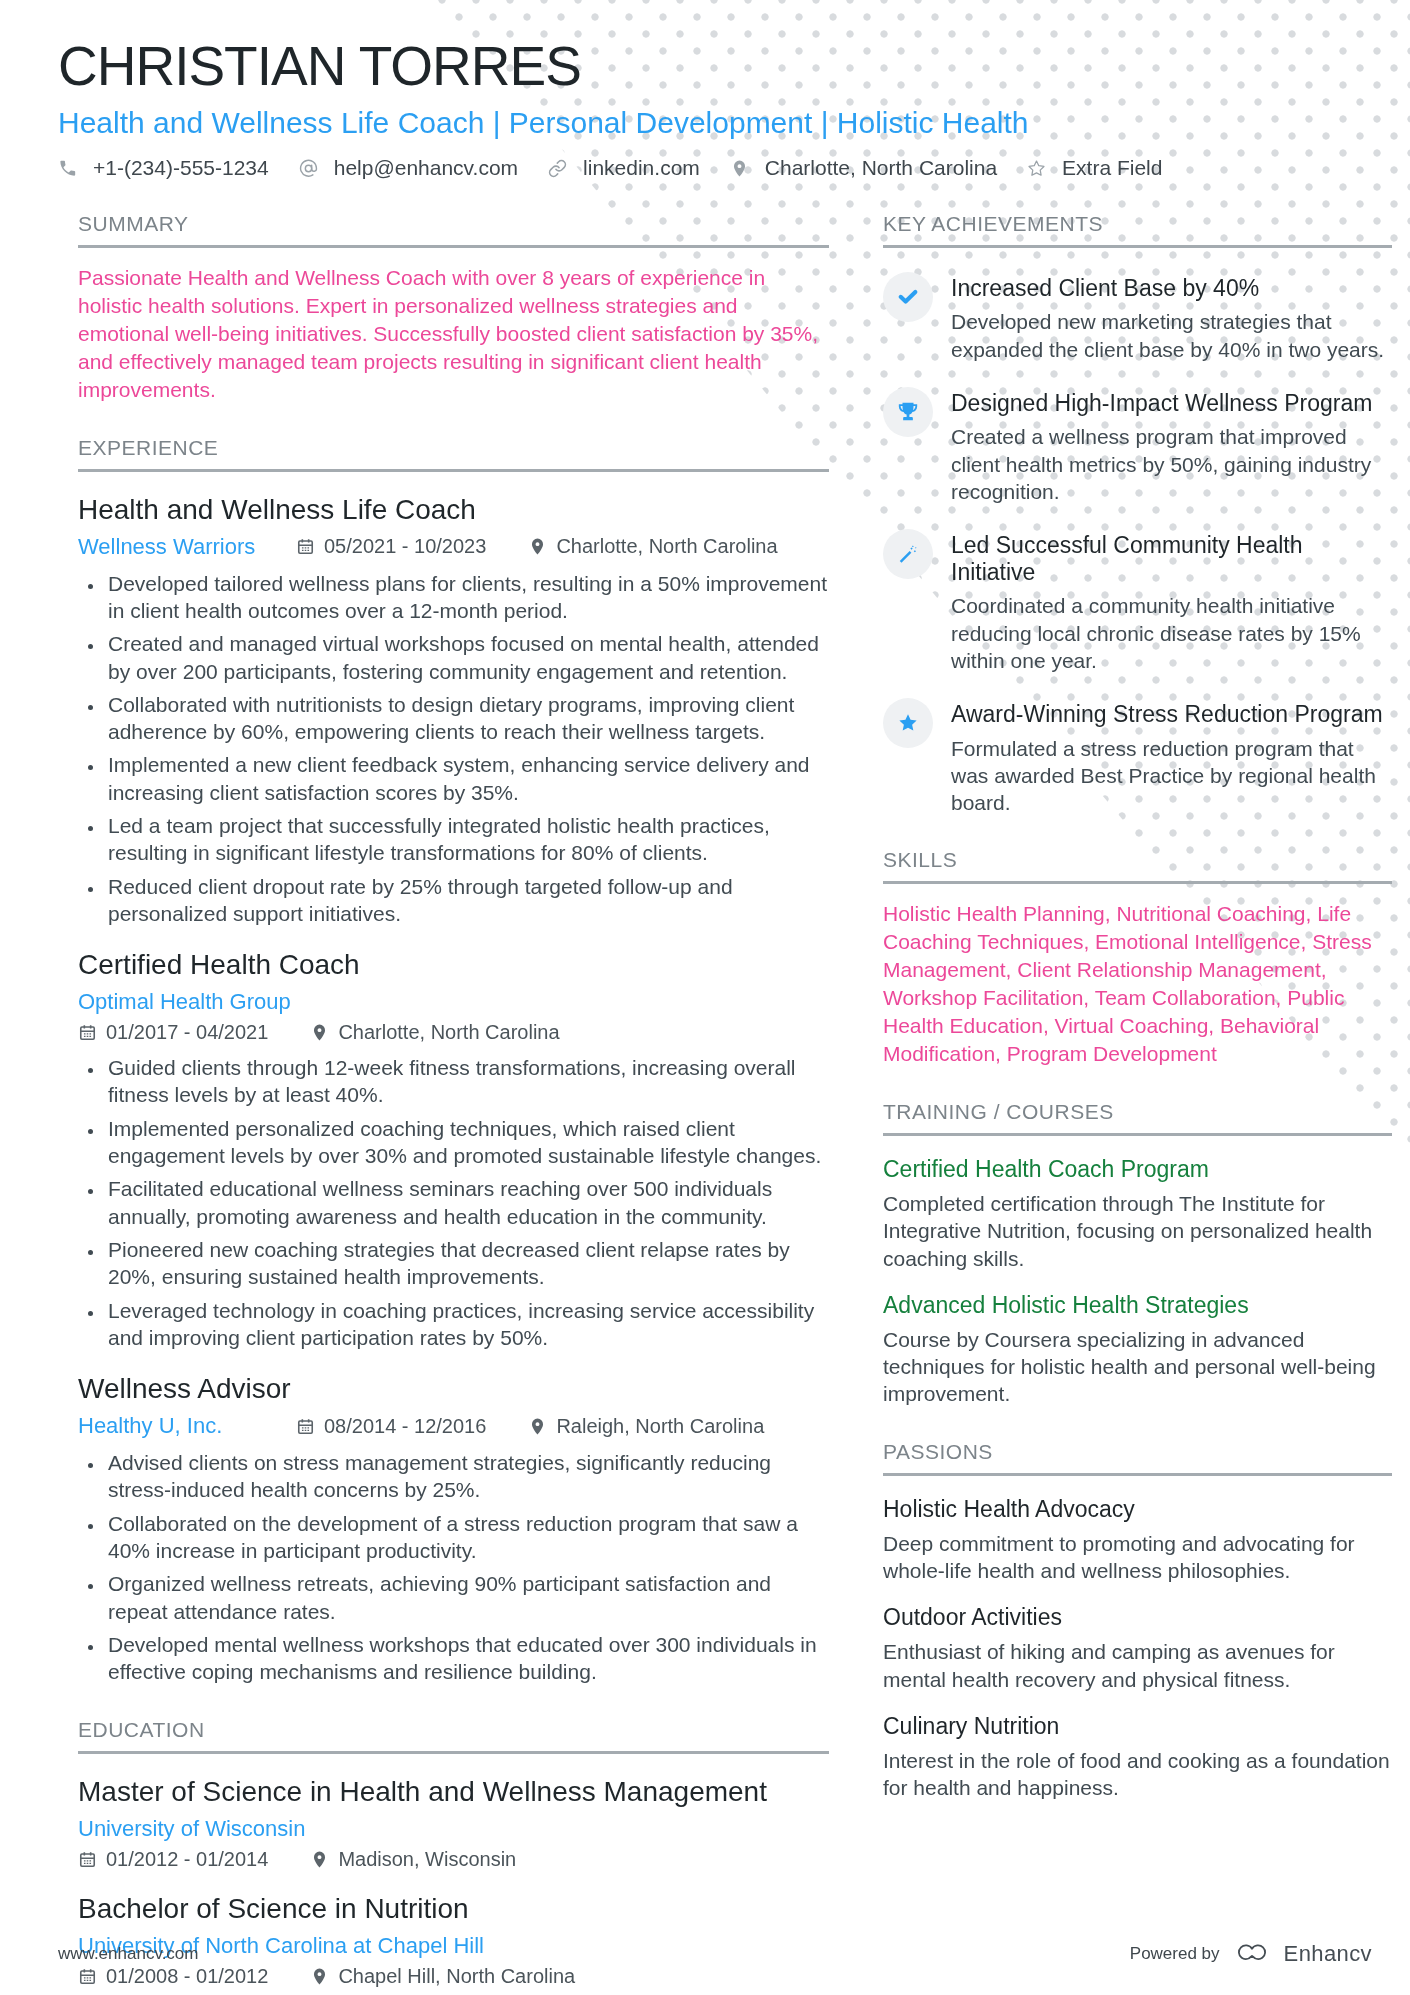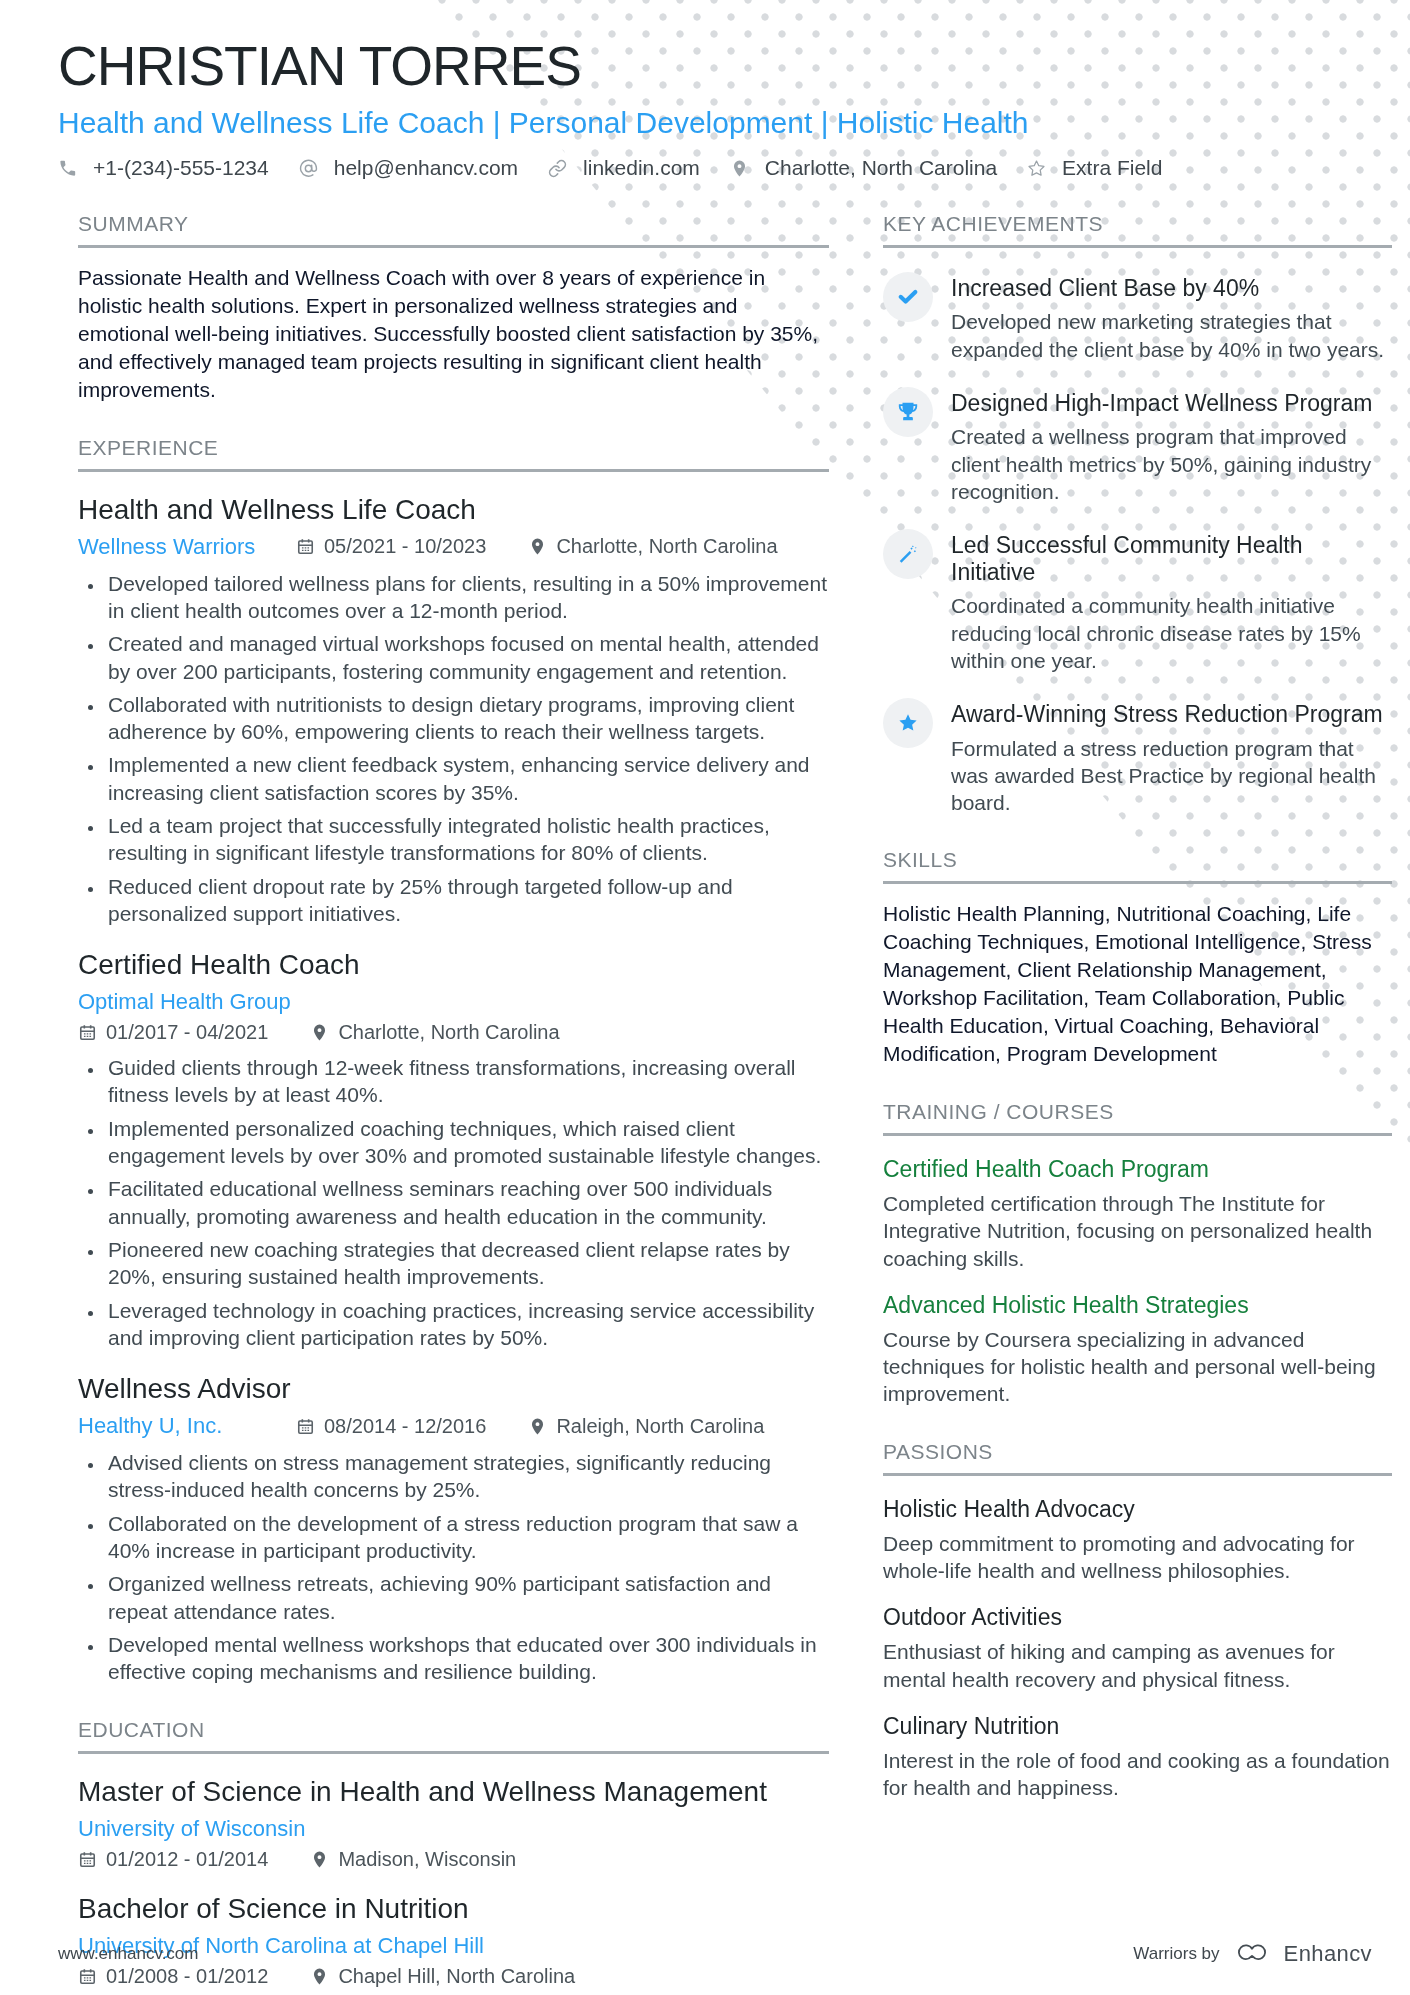--- a/index.html
+++ b/index.html
@@ -33,21 +33,21 @@
   
   .columns { display:flex; gap:54px; }
   .col-left { width:751px; flex:none;margin-left:20px; }
   .col-right { width:509px; flex:none; }
 
   .section { margin-top:32px; }
   .sec-head {
     font-size:21px; font-weight:normal; color:#7c848a; letter-spacing:.5px;
     margin:0; padding-bottom:9px; border-bottom:3px solid #a4abb0;
   }
-  .summary-text, .skills-text { font-size:21px; line-height:1.33; margin-top:16px; color:#0f172a; }
+  .summary-text, .skills-text { font-size:21px; line-height:1.33; margin-top:16px; color:#ec4899; }
 
   
   .job { margin-top:22px; }
   .job-title { font-size:28px; font-weight:normal; color:#1f262a; margin:0 0 8px; }
   .job-meta { display:flex; flex-wrap:wrap; align-items:center; row-gap:6px; font-size:20px; color:#4b545a; }
   .company { font-size:22px; color:#2b9ff2; min-width:196px; margin-right:22px; }
   .school  { font-size:22px; color:#2b9ff2; margin-right:50px; min-width:0; }
   .meta-group { display:flex; align-items:center; }
   .meta-item { display:flex; align-items:center; gap:9px; margin-right:42px; }
   .micon { display:inline-flex; color:#5c646a; }
@@ -425,21 +425,21 @@
           </div>
       </div>
 
     </div>
   </div>
 </div>
 
 <div class="footer">
   <span>www.enhancv.com</span>
   <span class="powered">
-    <span>Warriors by</span>
+    <span>Powered by</span>
     <span class="logo">
       <svg viewBox="0 0 40 26" fill="none" stroke="currentColor" stroke-width="1.8" stroke-linecap="round" stroke-linejoin="round">
           <path d="M20 8.2C17.6 4.3 12 3.9 9 6.8c-3.1 3-2.7 8 .7 10.5 3 2.2 7.2 1.4 10.3-1.9 3.1 3.3 7.3 4.1 10.3 1.9 3.4-2.5 3.8-7.5.7-10.5-3-2.9-8.6-2.5-11 1.4z"></path>
         </svg>
     </span>
     <span class="brand">Enhancv</span>
   </span>
 </div>
 
 </body></html>

